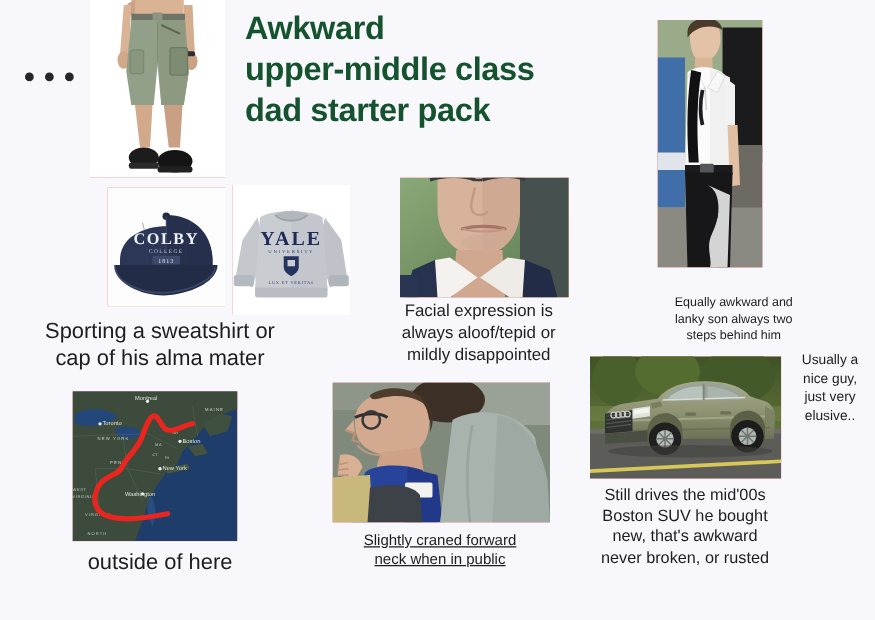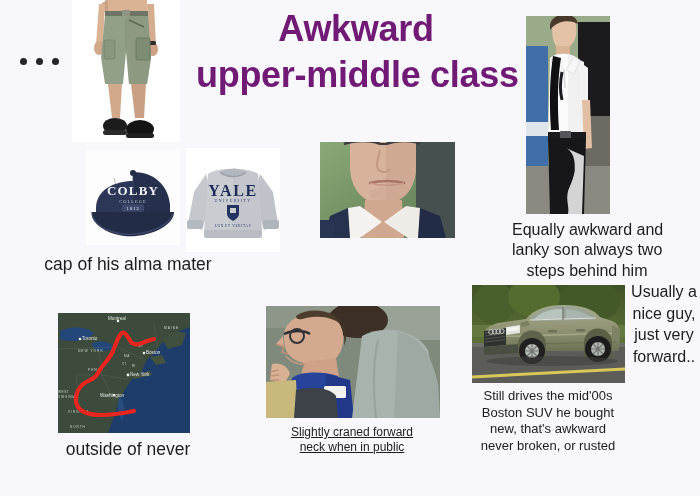--- a/index.html
+++ b/index.html
@@ -18,26 +18,25 @@
   .stage {
     position: relative;
     width: 700px;
     height: 496px;
   }
   .abs { position: absolute; }
 
   
   #title {
     left: 196px; top: 6px; width: 320px;
-    text-align: center;
-    font-size: 36px;
+    font-size: 26px;
     font-weight: bold;
     line-height: 1.27;
     letter-spacing: -0.3px;
-    color: #701a75;
+    color: #14532d;
   }
   #title .tline { display: block; white-space: nowrap; }
 
   
   #ellipsis {
     left: 20px; top: 58px;
     display: flex; gap: 9px; align-items: center;
   }
   #ellipsis .dot {
     width: 7px; height: 7px; border-radius: 50%;
@@ -47,27 +46,27 @@
   
   .caption {
     text-align: center;
     color: #1d1d1f;
     line-height: 1.28;
   }
   .cap-line { display: block; white-space: nowrap; }
 
   #cap-alma { left: 8px; top: 253px; width: 240px; font-size: 17.5px; }
   #cap-face { left: 308px; top: 240px; width: 150px; font-size: 13.5px; }
-  #cap-son  { left: 512px; top: 220px; width: 150px; font-size: 16px; }
+  #cap-son  { left: 512px; top: 237px; width: 150px; font-size: 10px; }
   #cap-map  { left: 8px; top: 438px; width: 240px; font-size: 17.5px; }
   #cap-neck { left: 252px; top: 425px; width: 200px; font-size: 12px; text-decoration: underline; }
   #cap-suv  { left: 466px; top: 388px; width: 164px; font-size: 13px; }
   #cap-nice {
     left: 630px; top: 281px; width: 68px;
-    font-size: 16px; text-align: center; line-height: 1.35;
+    font-size: 11px; text-align: center; line-height: 1.35;
   }
 
   
   .photo {
     overflow: hidden;
     position: absolute;
     background: #fca5a5;
   }
   .photo svg, .photo .inner { display: block; width: 100%; height: 100%; }
 
@@ -88,20 +87,21 @@
 
   <div class="abs" id="ellipsis">
     <span class="dot"></span>
     <span class="dot"></span>
     <span class="dot"></span>
   </div>
 
   <div class="abs" id="title">
     <span class="tline">Awkward</span>
     <span class="tline">upper-middle class</span>
+    <span class="tline">dad starter pack</span>
   </div>
 
   <div class="photo" id="ph-shorts">
     <svg viewBox="0 0 108 142" preserveAspectRatio="none">
       <rect x="0" y="0" width="108" height="142" fill="#ffffff"></rect>
 
       <rect x="33" y="0" width="42" height="12" fill="#d9b394"></rect>
       <path d="M30 3 L36 0 L36 12 L30 12 Z" fill="#c9a184"></path>
 
       <path d="M27 4 L33 4 L31 46 L24 44 Z" fill="#d9b394"></path>
@@ -440,46 +440,52 @@
         <path d="M126 57 L126 71 M119 64 L133 64 M121 59 L131 69 M131 59 L121 69"></path>
       </g>
 
       <path d="M140 40 L148 44 L147 56 L140 56 Z" fill="#7e8366"></path>
 
       <ellipse cx="80" cy="76" rx="66" ry="5" fill="#3f3f3c" opacity="0.55"></ellipse>
     </svg>
   </div>
 
   <div class="abs caption" id="cap-alma">
+    <span class="cap-line">Sporting a sweatshirt or</span>
     <span class="cap-line">cap of his alma mater</span>
   </div>
 
+  <div class="abs caption" id="cap-face">
+    <span class="cap-line">Facial expression is</span>
+    <span class="cap-line">always aloof/tepid or</span>
+    <span class="cap-line">mildly disappointed</span>
+  </div>
 
   <div class="abs caption" id="cap-son">
     <span class="cap-line">Equally awkward and</span>
     <span class="cap-line">lanky son always two</span>
     <span class="cap-line">steps behind him</span>
   </div>
 
   <div class="abs caption" id="cap-map">
-    <span class="cap-line">outside of never</span>
+    <span class="cap-line">outside of here</span>
   </div>
 
   <div class="abs caption" id="cap-neck">
     <span class="cap-line">Slightly craned forward</span>
     <span class="cap-line">neck when in public</span>
   </div>
 
   <div class="abs caption" id="cap-suv">
     <span class="cap-line">Still drives the mid'00s</span>
     <span class="cap-line">Boston SUV he bought</span>
     <span class="cap-line">new, that's awkward</span>
     <span class="cap-line">never broken, or rusted</span>
   </div>
 
   <div class="abs caption" id="cap-nice">
     <span class="cap-line">Usually a</span>
     <span class="cap-line">nice guy,</span>
     <span class="cap-line">just very</span>
-    <span class="cap-line">forward..</span>
+    <span class="cap-line">elusive..</span>
   </div>
 
 </div>
 
 </body></html>

